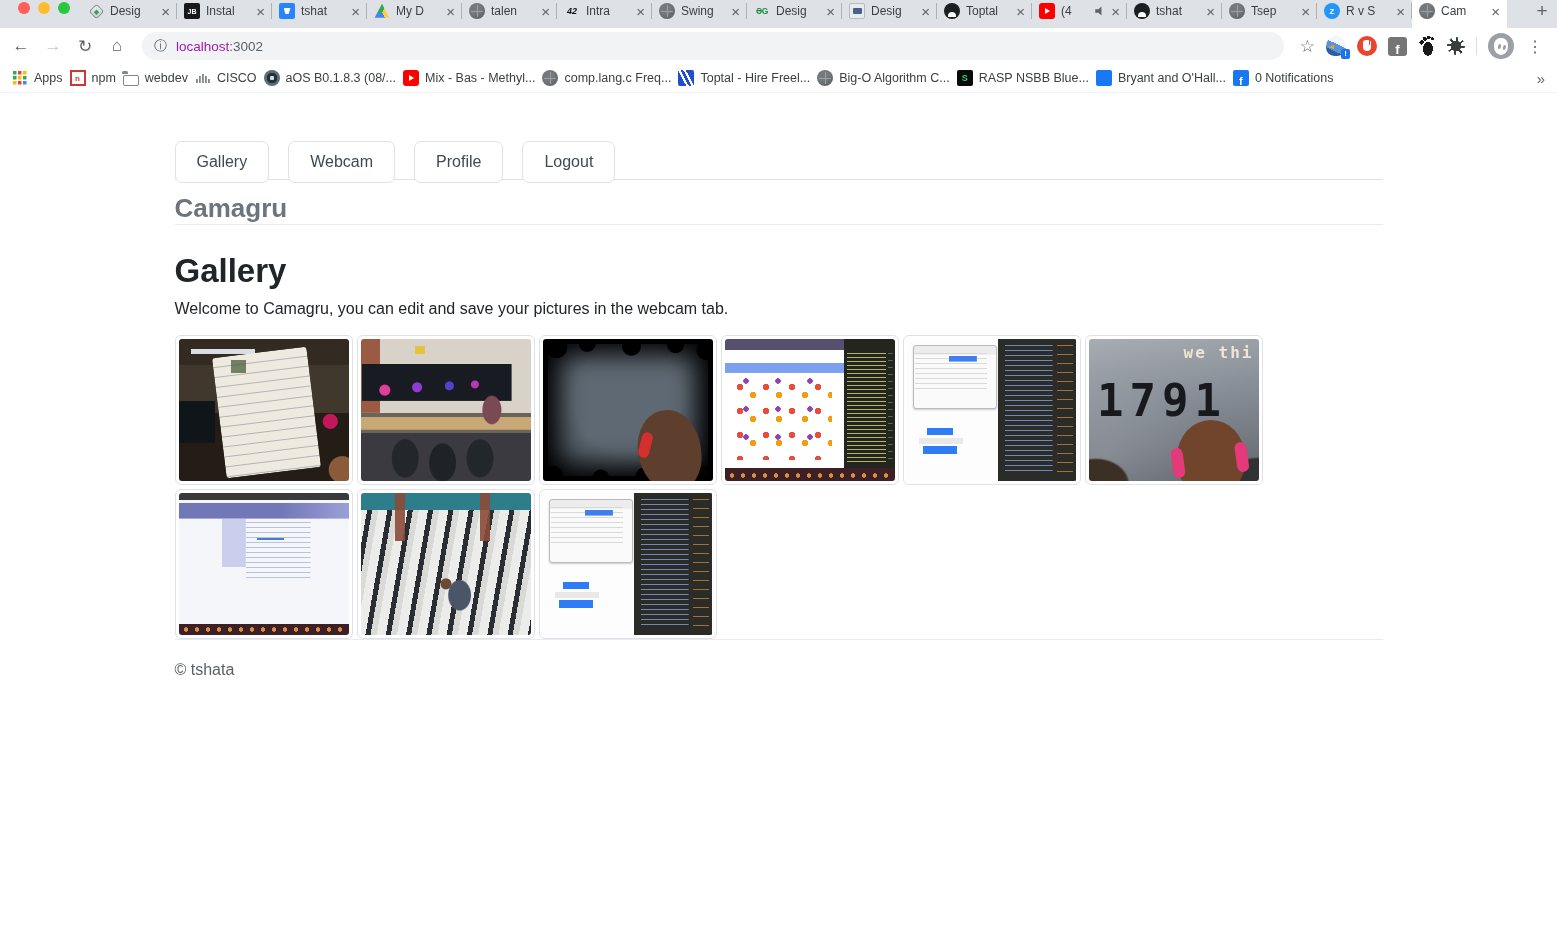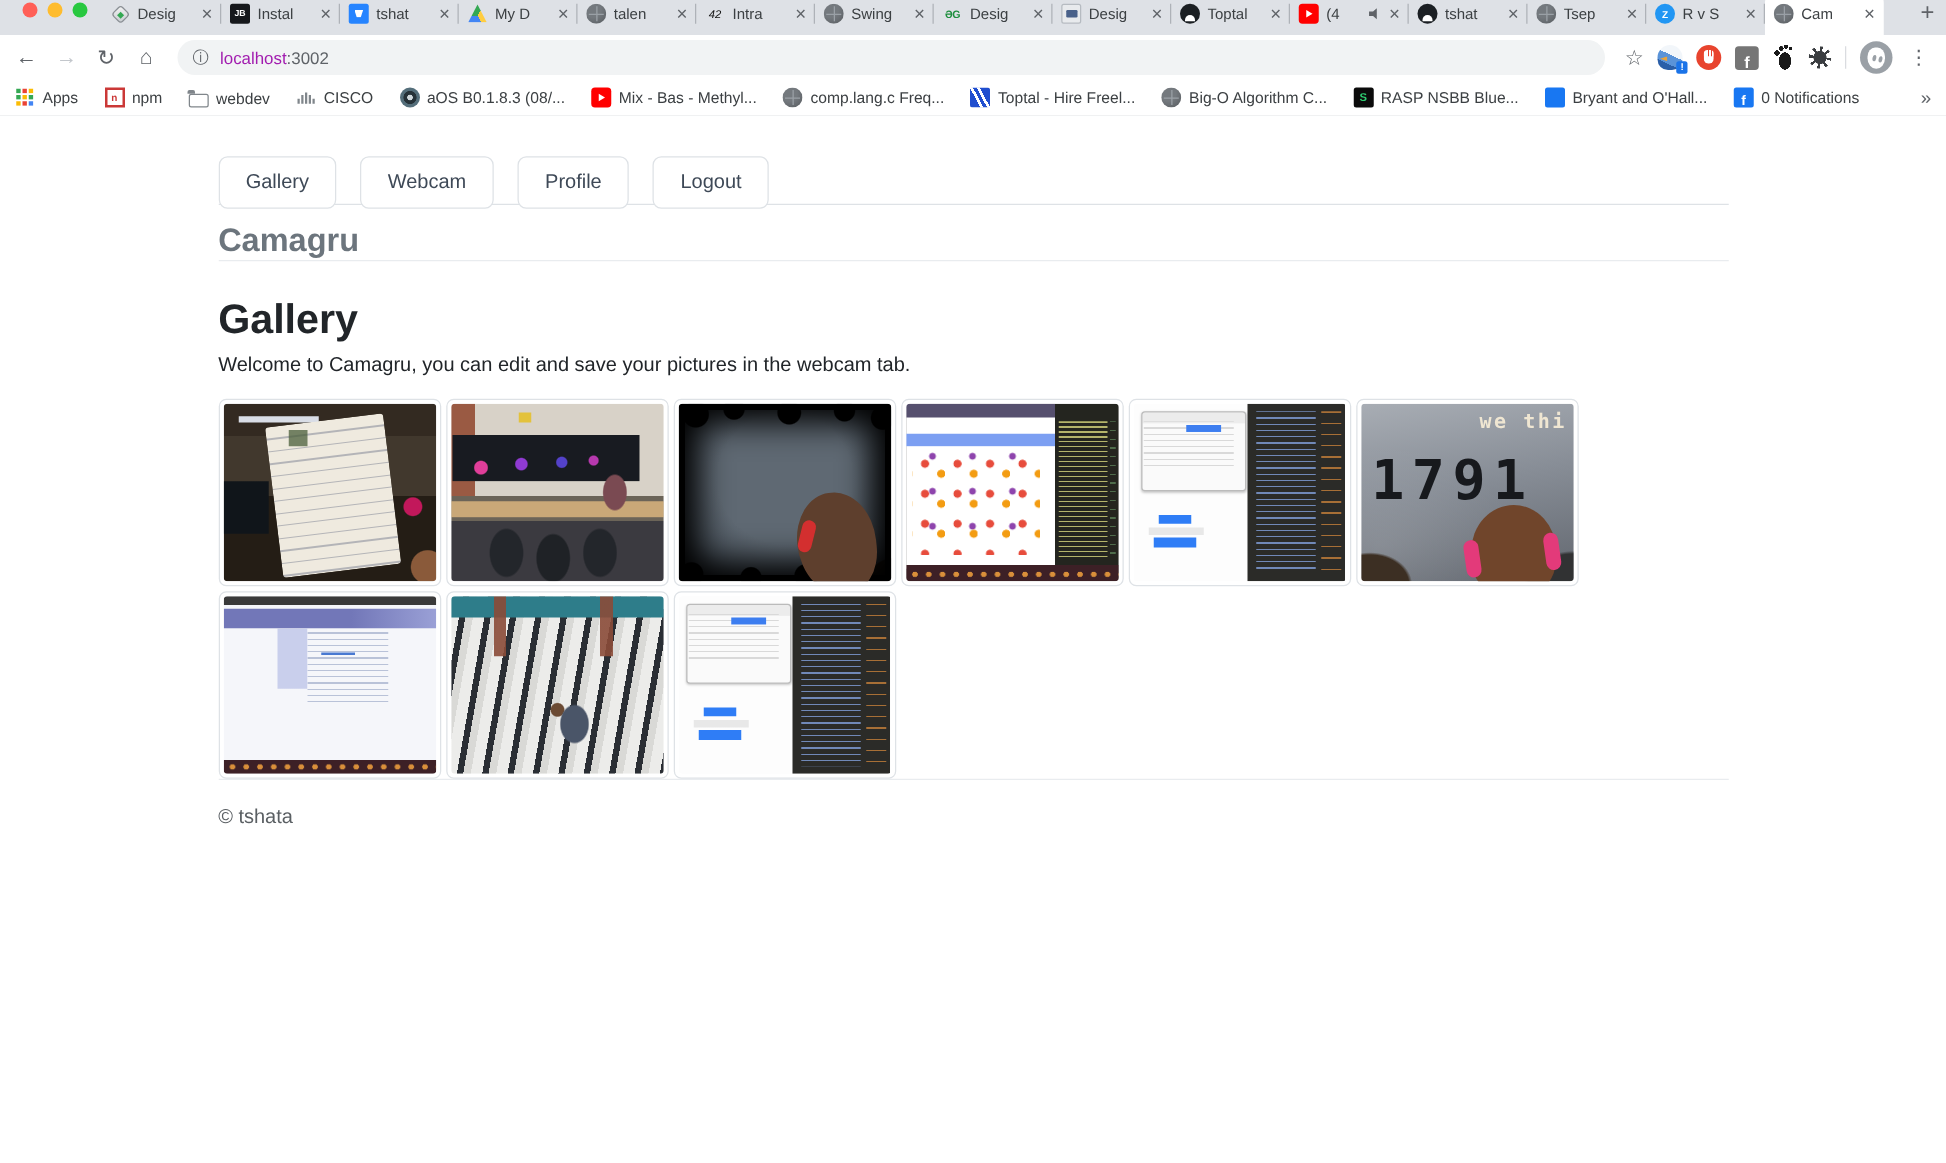--- a/index.html
+++ b/index.html
@@ -30,21 +30,21 @@
   .fav-diamond::after{content:"";position:absolute;left:3px;top:3px;width:4px;height:4px;background:#34a853}
   .fav-jetbrains{background:#16181c;color:#fff;border-radius:2px;font-size:7px}
   .fav-bitbucket{background:#2684ff;border-radius:2px}
   .fav-bitbucket::after{content:"";width:7px;height:6px;background:#fff;clip-path:polygon(0 0,100% 0,72% 100%,28% 100%)}
   .fav-gdrive{clip-path:polygon(50% 4%,96% 92%,4% 92%);
        background:conic-gradient(from 150deg at 50% 60%,#4285f4 0 120deg,#34a853 120deg 240deg,#ffcd40 240deg 360deg)}
   .fav-globe{border-radius:50%;background:
        linear-gradient(#9aa0a6,#9aa0a6) center/12px 1px no-repeat,
        linear-gradient(90deg,#9aa0a6,#9aa0a6) center/1px 12px no-repeat,
        radial-gradient(circle at 35% 30%,#74797e 0 40%,#565a5e 100%)}
-  .fav-fortytwo{color:#111;font-size:9px;font-weight:400;font-style:italic}
+  .fav-fortytwo{color:#111;font-size:9px;font-weight:700;font-style:italic}
   .fav-greentext{color:#1e8e3e;font-size:8.5px;letter-spacing:-.5px}
   .fav-card{background:#e8eaed;border:1px solid #b6bbc1;border-radius:2px}
   .fav-card::after{content:"";width:9px;height:6px;background:#49618a;border-radius:1px}
   .fav-github{background:#1b1f23;border-radius:50%}
   .fav-github::after{content:"";position:absolute;bottom:2px;left:4px;width:8px;height:5px;background:#fff;border-radius:4px 4px 0 0}
   .fav-youtube{background:#f00;border-radius:3px}
   .fav-youtube::after{content:"";border-left:5px solid #fff;border-top:3px solid transparent;border-bottom:3px solid transparent}
   .fav-zblue{background:#2196f3;border-radius:50%;color:#fff;font-size:8px;font-weight:800}
   .audio-ind{width:10px;height:10px;flex:none;background:#5f6368;
        clip-path:polygon(0 32%,32% 32%,62% 6%,62% 94%,32% 68%,0 68%)}
@@ -118,21 +118,21 @@
        linear-gradient(90deg,#9aa0a6,#9aa0a6) center/1px 12px no-repeat,
        radial-gradient(circle at 35% 30%,#74797e 0 40%,#565a5e 100%)}
   .bm-toptal{border-radius:2px;background:
        linear-gradient(62deg,transparent 0 34%,#fff 34% 44%,transparent 44% 56%,#fff 56% 66%,transparent 66%),#204ecf}
   .bm-sblack{background:#0b0b0b;color:#2ecc71;font-size:9px;border-radius:2px}
   .bm-fbblue{background:#1877f2;color:#fff;border-radius:2px;font-size:11px;align-items:flex-end;line-height:.95;overflow:hidden}
   .bm-overflow{margin-left:auto;color:#5f6368;font-size:15px}
 
   
   .page{background:#fff;height:825px;box-sizing:border-box}
-  .container{width:1240px;margin:0 auto;padding:0 16px;box-sizing:border-box}
+  .container{width:1240px;margin:16px auto;padding:0 16px;box-sizing:border-box}
   .site-tabs{display:flex;gap:19px;margin:0;padding:32px 0 0 0;border-bottom:1px solid #dee2e6}
   .site-tab{background:#fff;border:1px solid #dee2e6;border-radius:7px;padding:11px 21px;font-size:16px;
        color:#3e4957;font-family:"Liberation Sans",sans-serif;margin-bottom:-4px;position:relative;z-index:1;cursor:pointer}
   .brand{font-size:26px;font-weight:700;color:#6c757d;margin:13px 0 0}
   hr.rule{border:none;border-top:1px solid #e9ecef;margin:0}
   .rule-top{margin-top:40px}
   .page-title{font-size:33px;font-weight:700;color:#212529;margin:27px 0 10px}
   .welcome{font-size:16px;color:#212529;margin:0 0 17px}
   .grid{display:flex;flex-wrap:wrap;gap:4px}
   .thumb{width:178px;height:150px;background:#fff;border:1px solid #dee2e6;border-radius:6px;padding:3px;box-sizing:border-box}
@@ -360,21 +360,21 @@
     <span class="ext ext-fb">f</span>
     <span class="ext ext-gnome"></span>
     <span class="ext ext-spiky"></span>
     <span class="tb-sep"></span>
     <span class="avatar"></span>
     <span class="kebab">⋮</span>
   </div>
 </div>
 
 <div class="bookmarks">
-  <div class="tabs bm-list" style="display:flex;gap:21px;flex:1;min-width:0">
+  <div class="tabs bm-list" style="display:flex;gap:7px;align-items:center;flex:1;min-width:0">
       <div class="bm">
         <span class="bmi bm-appgrid"></span>
         <span class="bm-label">Apps</span>
       </div>
       <div class="bm">
         <span class="bmi bm-npm">n</span>
         <span class="bm-label">npm</span>
       </div>
       <div class="bm">
         <span class="bmi bm-folder"></span>

